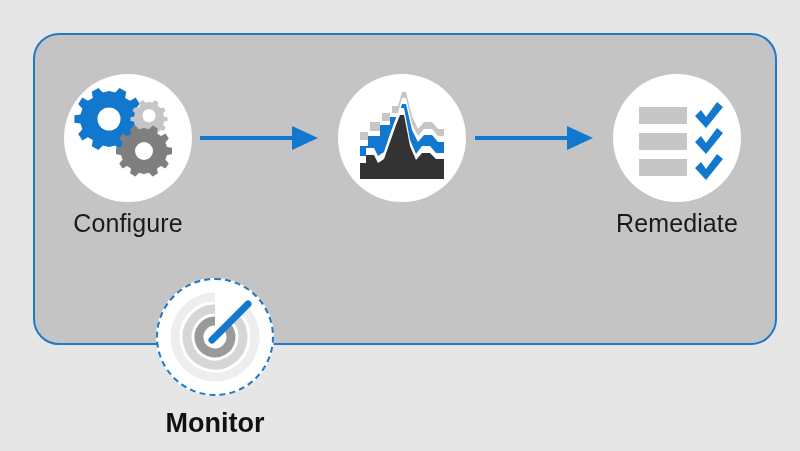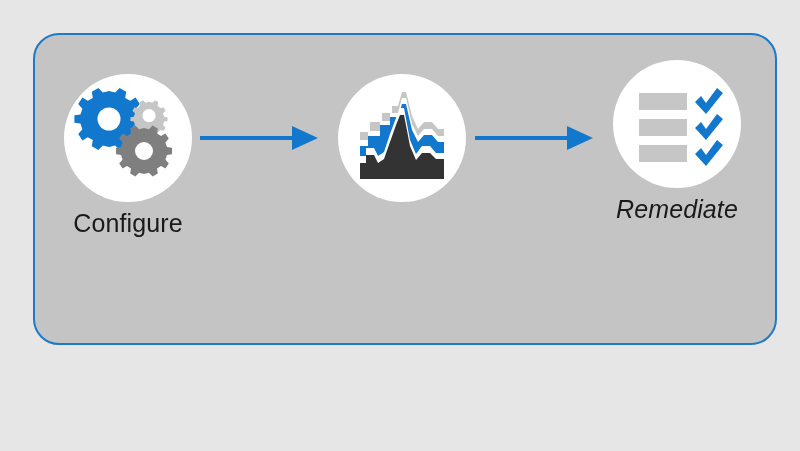--- a/index.html
+++ b/index.html
@@ -62,21 +62,21 @@
     font-size: 25px;
     line-height: 34px;
     color: #1a1a1a;
     font-weight: 400;
     letter-spacing: 0.1px;
     white-space: nowrap;
   }
 
   #node-configure  { left: 28px;  top: 74px; }
   #node-investigate{ left: 302px; top: 74px; }
-  #node-remediate  { left: 577px; top: 60px; font-style: italic; }
+  #node-remediate  { left: 577px; top: 74px; }
 
   
   .arrow {
     position: absolute;
     height: 40px;
   }
   .arrow svg { display: block; }
   #arrow-1 { left: 200px; top: 118px; width: 118px; }
   #arrow-2 { left: 475px; top: 118px; width: 118px; }
 
@@ -212,14 +212,31 @@
           <rect x="26" y="85" width="48" height="17" fill="#c6c6c6"></rect>
           <path d="M82,42 L88,36 L93,43 L104,28 L110,33 L93,54 Z" fill="#1278cd"></path>
           <path d="M82,68 L88,62 L93,69 L104,54 L110,59 L93,80 Z" fill="#1278cd"></path>
           <path d="M82,94 L88,88 L93,95 L104,80 L110,85 L93,106 Z" fill="#1278cd"></path>
         </svg>
       </span>
     </div>
     <div class="node-label">Remediate</div>
   </div>
 
+  <div id="node-monitor">
+    <div class="monitor-circle">
+      <span>
+        <svg viewBox="0 0 118 118" aria-hidden="true">
+
+          <path d="M59,59 m0,-40 a40,40 0 1,0 28.3,11.7" fill="none" stroke="#eeeeee" stroke-width="9" stroke-linecap="butt"></path>
+
+          <path d="M59,59 m0,-28 a28,28 0 1,0 19.8,8.2" fill="none" stroke="#d6d6d6" stroke-width="9" stroke-linecap="butt"></path>
+
+          <path d="M59,59 m0,-16 a16,16 0 1,0 11.3,4.7" fill="none" stroke="#9a9a9a" stroke-width="9" stroke-linecap="butt"></path>
+
+          <line x1="56" y1="62" x2="92" y2="26" stroke="#1278cd" stroke-width="7" stroke-linecap="round"></line>
+        </svg>
+      </span>
+    </div>
+    <div class="monitor-label">Monitor</div>
+  </div>
 
 </div>
 
 </body></html>

